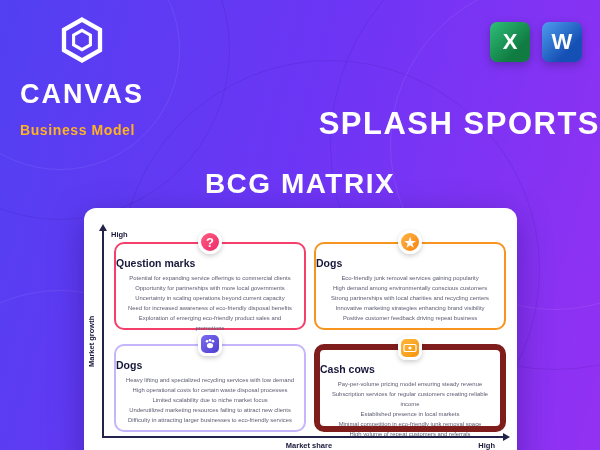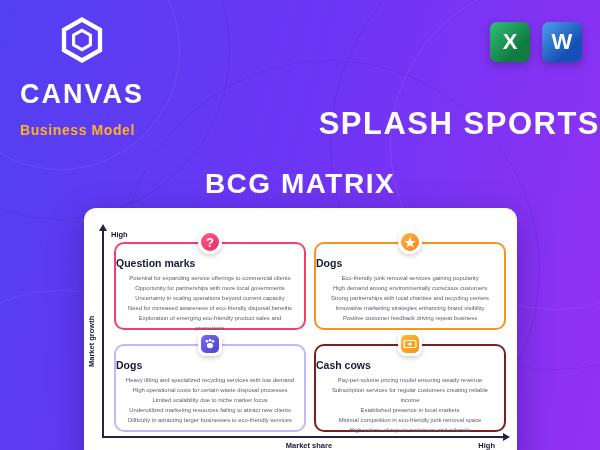--- a/index.html
+++ b/index.html
@@ -44,21 +44,21 @@
              display:flex; align-items:center; justify-content:center; font-size:7.5px; font-weight:bold; color:#17173a; }
   .x-label { position:absolute; left:0; right:0; top:233px; text-align:center; font-size:7.5px; font-weight:bold; color:#17173a;padding-left:17px; }
   .x-high { position:absolute; right:22px; top:233px; font-size:7.5px; font-weight:bold; color:#17173a; }
 
   .grid { position:absolute; left:30px; top:34px; display:grid;
           grid-template-columns:192px 192px; grid-template-rows:88px 88px; column-gap:8px; row-gap:14px; }
   .quad { position:relative; background:#fff; border-radius:10px; padding-top:13px; }
   .q-pink   { border:2px solid #f43f6b; }
   .q-orange { border:2px solid #f7941d; }
   .q-purple { border:2px solid #c4b5fd; }
-  .q-gold   { border:2px solid #7f1d1d; }
+  .q-gold   { border:6px solid #7f1d1d; }
   .quad h3 { font-size:10.5px; font-weight:bold; color:#17173a; margin-bottom:4px; }
   .quad ul { list-style:none; text-align:center; font-size:5.9px; line-height:1.7; color:#5b5b70; padding:0 10px; }
 
   .badge { position:absolute; top:-14px; left:50%; transform:translateX(-50%);
            width:24px; height:24px; border:3px solid #ffffff; display:flex; align-items:center; justify-content:center;
            color:#fff; font-weight:bold; box-shadow:0 2px 5px rgba(0,0,0,0.2); }
   .b-circle { border-radius:50%; }
   .b-square { border-radius:8px; }
   .b-pink   { background:linear-gradient(135deg,#ff5b7f,#ee2a6a); font-size:13px; }
   .b-orange { background:linear-gradient(135deg,#ffb347,#f7850d); font-size:13px; }

